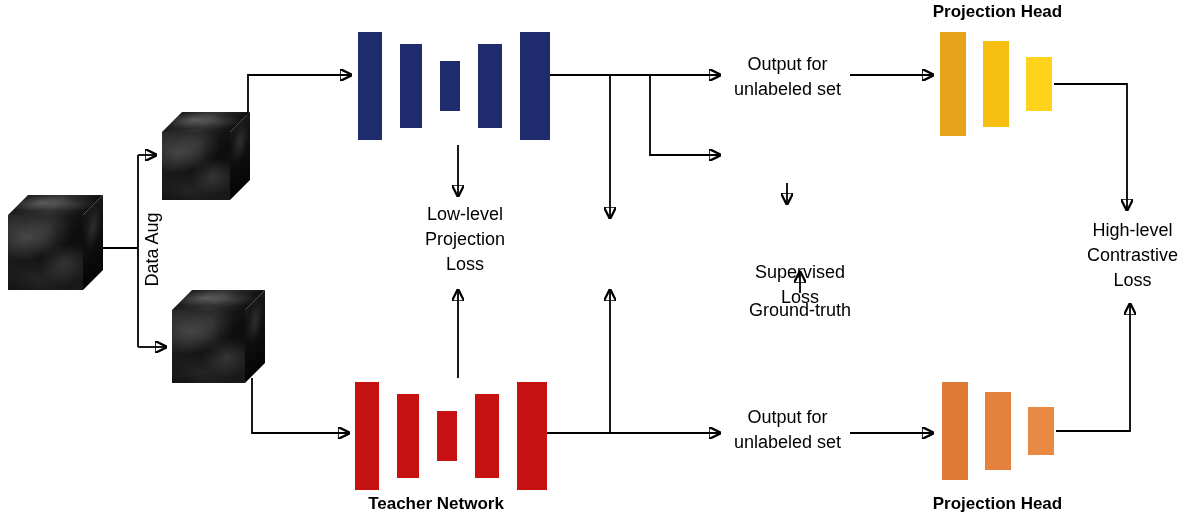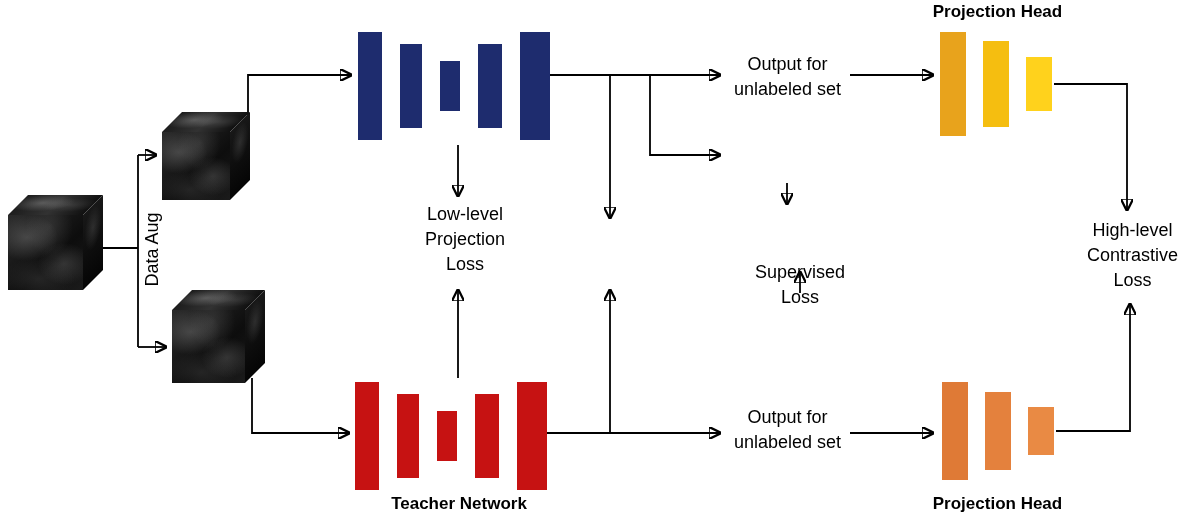--- a/index.html
+++ b/index.html
@@ -123,35 +123,36 @@
     <div class="bar" style="background-color: rgb(30, 44, 110);"></div>
   </div>
 
   <div class="bars tea">
     <div class="bar" style="background-color: rgb(198, 18, 18);"></div>
     <div class="bar" style="background-color: rgb(198, 18, 18);"></div>
     <div class="bar" style="background-color: rgb(198, 18, 18);"></div>
     <div class="bar" style="background-color: rgb(198, 18, 18);"></div>
     <div class="bar" style="background-color: rgb(198, 18, 18);"></div>
   </div>
-  <div class="ttl" style="left:363px; top:494px; width:192px;">Teacher Network</div>
+  <div class="ttl" style="left:340px; top:494px; width:192px;">Teacher Network</div>
 
   <div class="ttl" style="left:925px; top:2px; width:145px;">Projection Head</div>
   <div class="bars proj pht">
     <div class="bar" style="background-color: rgb(232, 163, 28);"></div>
     <div class="bar" style="background-color: rgb(245, 190, 16);"></div>
     <div class="bar" style="background-color: rgb(255, 210, 28);"></div>
   </div>
 
   <div class="bars proj phb">
     <div class="bar" style="background-color: rgb(223, 122, 54);"></div>
     <div class="bar" style="background-color: rgb(228, 129, 61);"></div>
     <div class="bar" style="background-color: rgb(233, 138, 68);"></div>
   </div>
   <div class="ttl" style="left:925px; top:494px; width:145px;">Projection Head</div>
 
   <div class="lbl" style="left:405px; top:202px; width:120px;">Low-level Projection Loss</div>
   <div class="lbl" style="left:725px; top:52px; width:125px;">Output for unlabeled set</div>
   <div class="lbl" style="left:740px; top:212px; width:120px;margin-top:48px;">Supervised Loss</div>
+  <div class="lbl" style="left:730px; top:298px; width:140px;">Ground-truth</div>
   <div class="lbl" style="left:1070px; top:218px; width:125px;">High-level Contrastive Loss</div>
   <div class="lbl" style="left:725px; top:405px; width:125px;">Output for unlabeled set</div>
 
 </div>
 
 </body></html>

